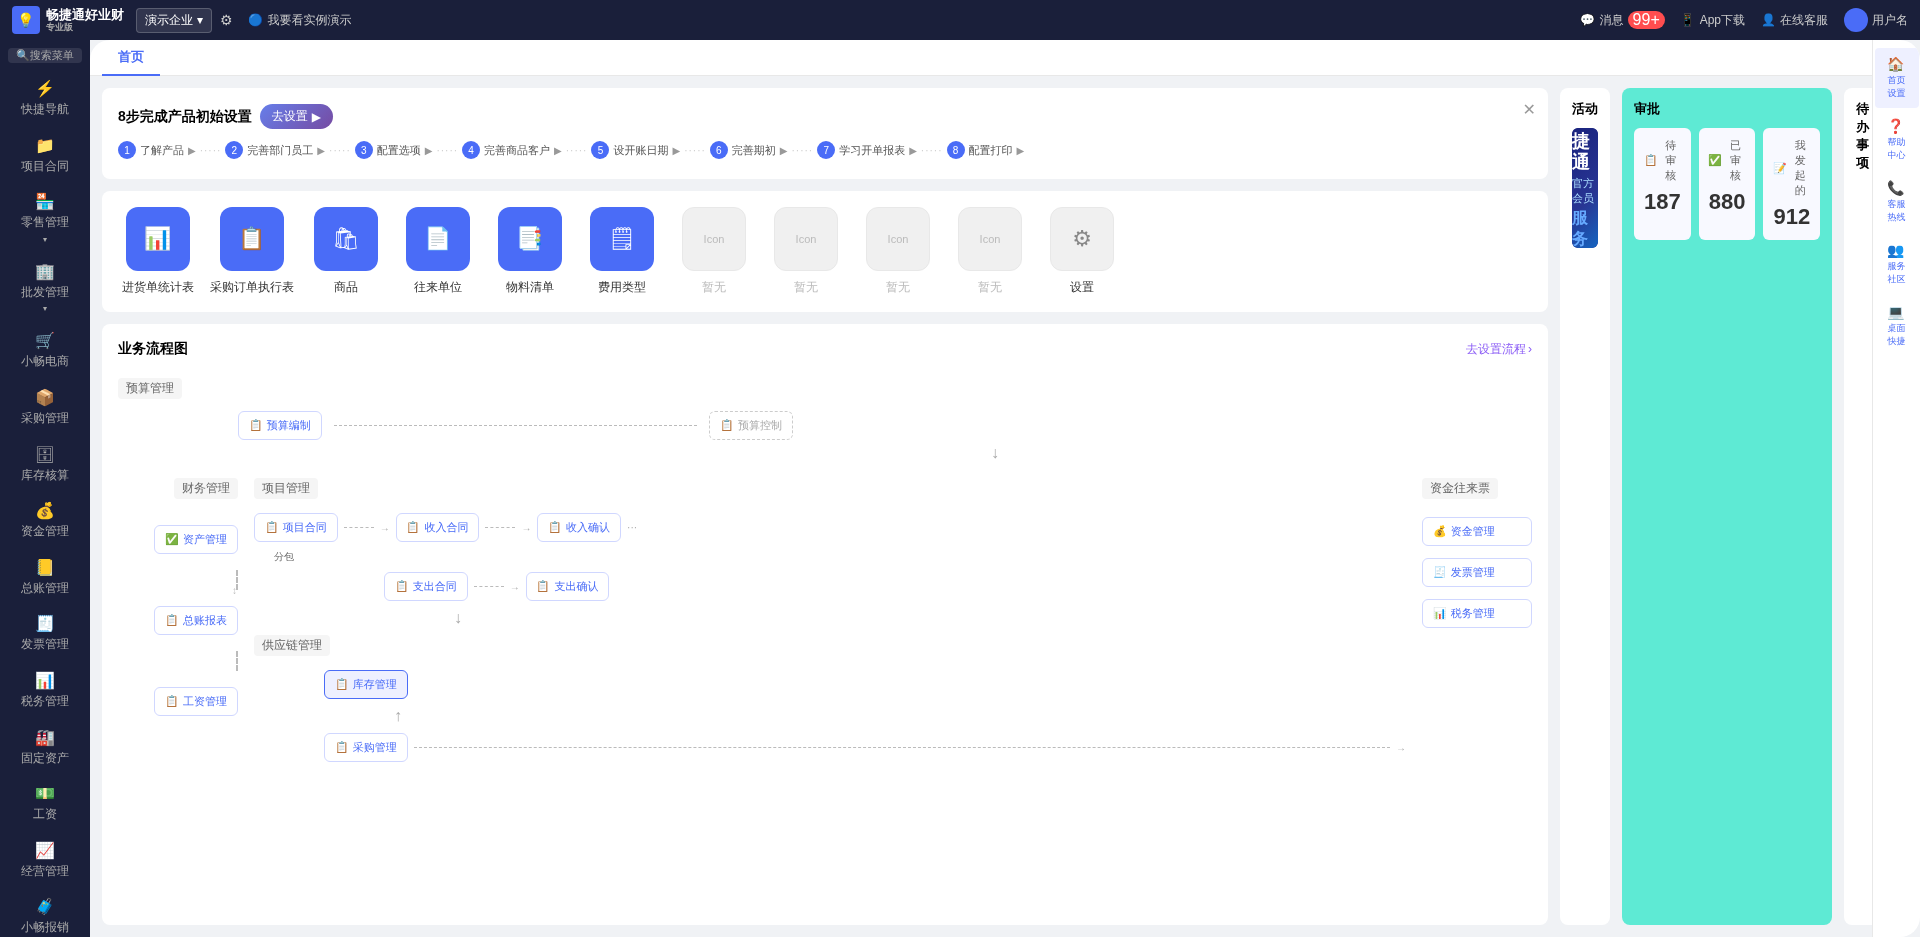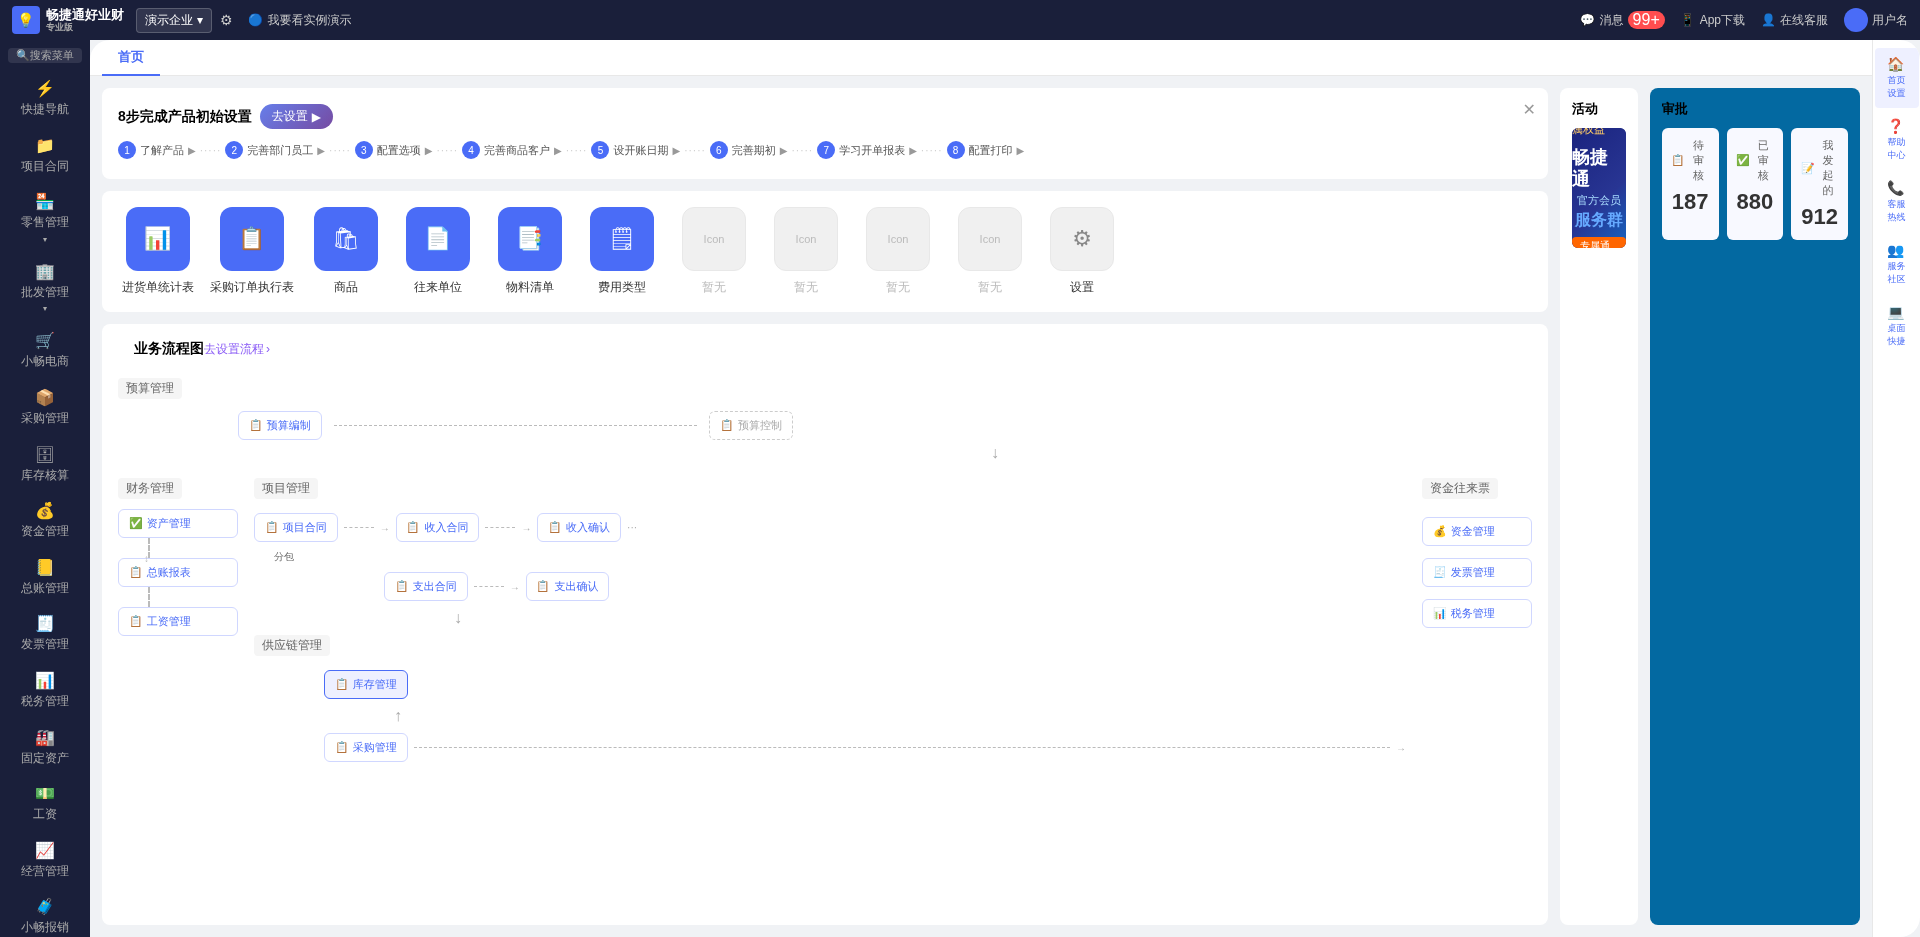--- a/index.html
+++ b/index.html
@@ -63,42 +63,42 @@
     .icons-grid { background: #fff; border-radius: 8px; padding: 16px; }
     .icons-row { display: flex; gap: 12px; overflow-x: auto; }
     .icon-item { display: flex; flex-direction: column; align-items: center; gap: 8px; cursor: pointer; min-width: 80px; }
     .icon-box { width: 64px; height: 64px; border-radius: 12px; display: flex; align-items: center; justify-content: center; font-size: 26px; }
     .icon-box.blue { background: #4a6cf7; color: #fff; }
     .icon-box.grey { background: #f0f0f0; color: #aaa; border: 1px solid #e8e8e8; }
     .icon-label { font-size: 12px; color: #333; text-align: center; }
 
     
     .flow-section { background: #fff; border-radius: 8px; padding: 16px; flex: 1; }
-    .section-header { display: flex; align-items: center; justify-content: flex-start; margin-bottom: 12px; margin-left: 16px; }
+    .section-header { display: flex; align-items: center; justify-content: space-between; margin-bottom: 12px; }
     .section-title { font-size: 14px; font-weight: bold; }
     .section-link { font-size: 12px; color: #8b5cf6; cursor: pointer; display: flex; align-items: center; gap: 2px; }
 
     
     .flow-diagram { position: relative; min-height: 420px; overflow: hidden; }
     .flow-group-label { font-size: 12px; color: #666; background: #f5f5f5; padding: 2px 8px; border-radius: 4px; display: inline-block; margin-bottom: 6px; }
     .flow-node { border: 1px solid #d0d7ff; border-radius: 6px; padding: 6px 10px; font-size: 11px; color: #4a6cf7; background: #fff; display: inline-flex; align-items: center; gap: 4px; white-space: nowrap; cursor: pointer; }
 
     
     .right-panel { width: 300px; flex-shrink: 0; display: flex; flex-direction: row; gap: 12px; }
 
     
     .activity-card { background: #fff; border-radius: 8px; padding: 12px; }
     .activity-banner { width: 100%; height: 120px; background: linear-gradient(135deg, #1a237e, #283593); border-radius: 6px; display: flex; align-items: center; justify-content: center; color: #fff; font-size: 13px; position: relative; overflow: hidden; margin-bottom: 10px; }
     .news-item { display: flex; align-items: center; gap: 6px; padding: 4px 0; border-bottom: 1px solid #f0f0f0; }
     .news-dot { width: 6px; height: 6px; background: #4a6cf7; border-radius: 50%; flex-shrink: 0; }
     .news-title { flex: 1; font-size: 11px; color: #333; overflow: hidden; text-overflow: ellipsis; white-space: nowrap; }
     .news-date { font-size: 10px; color: #999; flex-shrink: 0; }
 
     
-    .approval-card { background: #0369a1; border-radius: 8px; padding: 12px; }
+    .approval-card { background: #5eead4; border-radius: 8px; padding: 12px; }
     .card-title { font-size: 13px; font-weight: bold; margin-bottom: 10px; }
     .approval-row { display: flex; gap: 8px; }
     .approval-item { flex: 1; background: #f8f9ff; border-radius: 6px; padding: 10px; text-align: center; }
     .approval-label { font-size: 11px; color: #666; margin-bottom: 6px; display: flex; align-items: center; justify-content: center; gap: 3px; }
     .approval-count { font-size: 22px; font-weight: bold; color: #333; }
 
     
     .mini-sidebar { width: 48px; background: #fff; border-left: 1px solid #e8e8e8; display: flex; flex-direction: column; align-items: center; padding-top: 8px; gap: 2px; flex-shrink: 0; }
     .mini-item { display: flex; flex-direction: column; align-items: center; padding: 8px 4px; cursor: pointer; color: #4a6cf7; font-size: 9px; gap: 2px; border-radius: 4px; width: 44px; }
     .mini-item-icon { font-size: 14px; }
@@ -369,21 +369,21 @@
                     <span style="color:#aaa;">📋</span>
                     <span style="color:#aaa;">预算控制</span>
                   </div>
                   <div style="flex:2;"></div>
                 </div>
                 <div style="text-align:center; padding-left: 340px; font-size:16px; color:#aaa; margin: 4px 0;">↓</div>
               </div>
 
               <div style="display:flex; gap:16px;">
 
-                <div style="display:flex; flex-direction:column; gap:0; min-width:120px;">
+                <div style="display:flex; flex-direction:column; gap:16px; min-width:120px;align-items:flex-end;">
                   <div style="margin-bottom:4px;">
                     <span class="flow-group-label">财务管理</span>
                   </div>
                   <div class="flow-node">
                     <span style="color:#4a6cf7;">✅</span>
                     <span>资产管理</span>
                   </div>
                   <div style="height: 20px; border-left: 2px dashed #bbb; margin-left: 30px; position:relative;">
                     <span style="position:absolute; left:-6px; bottom:-6px; color:#bbb; font-size:10px;">↕</span>
                   </div>
@@ -521,20 +521,23 @@
               <div class="approval-item">
                 <div class="approval-label">
                   <span style="color:#4a6cf7;">📝</span>
                   <span>我发起的</span>
                 </div>
                 <div class="approval-count">912</div>
               </div>
             </div>
           </div>
 
+          <div class="todo-card">
+            <div class="card-title">待办事项</div>
+          </div>
         </div>
       </div>
     </div>
 
     <div class="mini-sidebar">
       <div class="mini-item active">
         <span class="mini-item-icon">🏠</span>
         <span style="text-align:center;">首页<br>设置</span>
       </div>
       <div class="mini-item">

